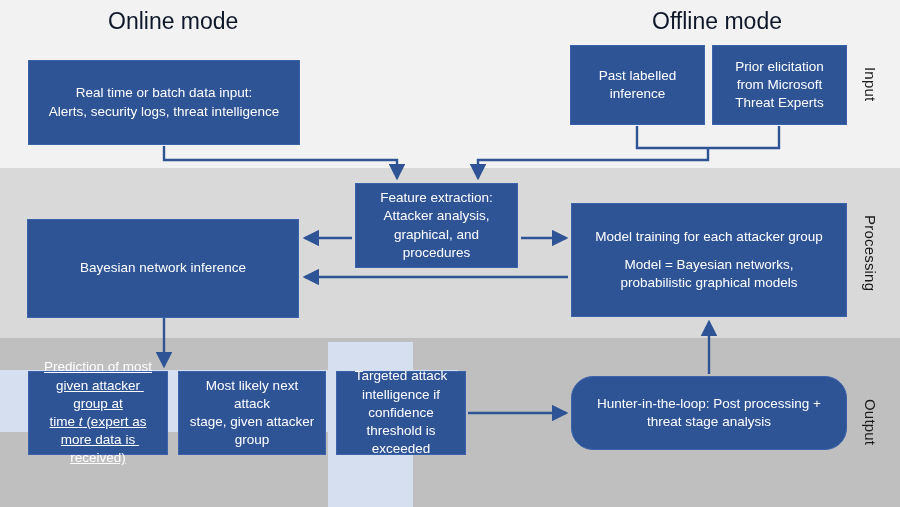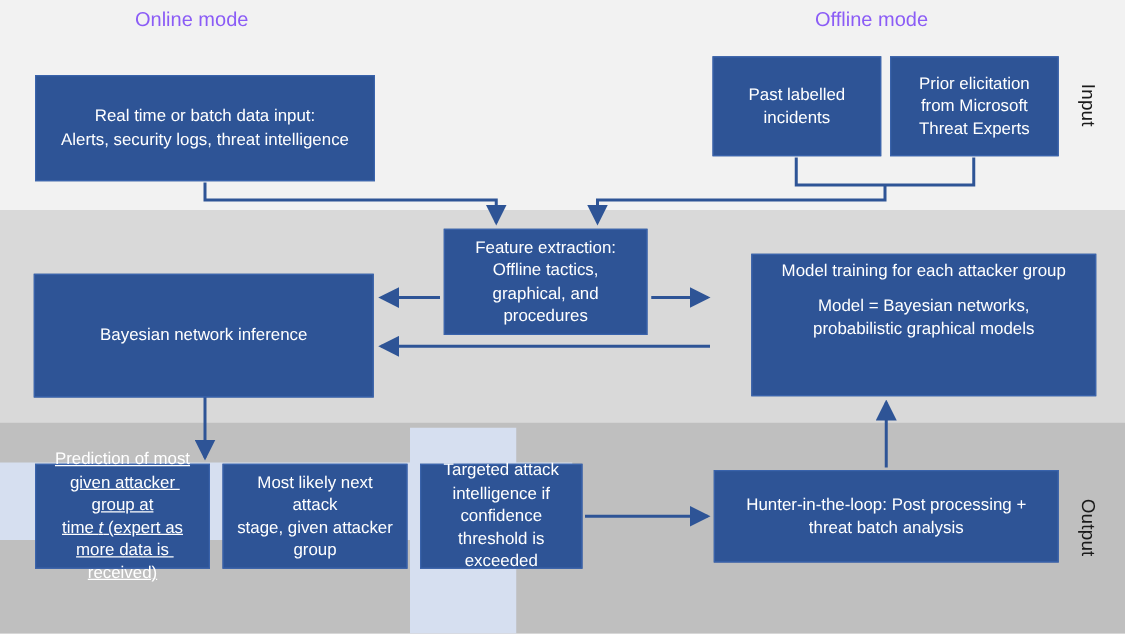--- a/index.html
+++ b/index.html
@@ -37,22 +37,22 @@
     text-orientation:mixed;
     white-space:nowrap;
   }
   .lbl-input{top:0;height:168px;}
   .lbl-processing{top:168px;height:170px;}
   .lbl-output{top:338px;height:169px;}
 
   
   .mode-title{
     position:absolute;
-    color:#8b5cf6;
-    font-size:16px;
+    color:#0f172a;
+    font-size:23px;
     font-weight:400;
     white-space:nowrap;
   }
   #title-online{left:108px;top:8px;}
   #title-offline{left:652px;top:8px;}
 
   
   .box{
     position:absolute;
     background:#2e5496;
@@ -71,26 +71,26 @@
   .box .lines div{white-space:pre-wrap;}
   .box .sub{margin-top:10px;}
   em{font-style:italic;}
 
   
   #box-realtime    {left:28px;  top:60px;  width:272px; height:85px;}
   #box-past        {left:570px; top:45px;  width:135px; height:80px;justify-content:center;}
   #box-prior       {left:712px; top:45px;  width:135px; height:80px;}
   #box-feature     {left:355px; top:183px; width:163px; height:85px;}
   #box-bayesian    {left:27px;  top:219px; width:272px; height:99px;}
-  #box-training    {left:601px; top:203px; width:276px; height:114px;
-                    flex-direction:column;justify-content:flex-start;}
+  #box-training    {left:571px; top:203px; width:276px; height:114px;
+                    flex-direction:column;justify-content:center;}
   #box-pred        {left:28px;  top:371px; width:140px; height:84px;text-decoration:underline;}
   #box-nextstage   {left:178px; top:371px; width:148px; height:84px;}
   #box-notify      {left:336px; top:371px; width:130px; height:84px;}
-  #box-hunter      {left:571px; top:376px; width:276px; height:74px;}
+  #box-hunter      {left:571px; top:376px; width:276px; height:74px;border-radius:22px;}
 
   
   #flow-arrow{
     position:absolute;
     left:-2px; top:342px;
     width:460px; height:165px;
     pointer-events:none;
   }
 
   
@@ -158,36 +158,36 @@
   <div class="box" id="box-realtime">
     <div class="lines">
       <div>Real time or batch data input:</div>
       <div>Alerts, security logs, threat intelligence</div>
     </div>
   </div>
 
   <div class="box" id="box-past">
     <div class="lines">
       <div>Past labelled</div>
-      <div>incidents</div>
+      <div>inference</div>
     </div>
   </div>
 
   <div class="box" id="box-prior">
     <div class="lines">
       <div>Prior elicitation</div>
       <div>from Microsoft</div>
       <div>Threat Experts</div>
     </div>
   </div>
 
   <div class="box" id="box-feature">
     <div class="lines">
       <div>Feature extraction:</div>
-      <div>Offline tactics,</div>
+      <div>Attacker analysis,</div>
       <div>graphical, and</div>
       <div>procedures</div>
     </div>
   </div>
 
   <div class="box" id="box-bayesian">
     <div class="lines">
       <div>Bayesian network inference</div>
     </div>
   </div>
@@ -224,17 +224,17 @@
       <div>Targeted attack</div>
       <div>intelligence if</div>
       <div>confidence threshold is</div>
       <div>exceeded</div>
     </div>
   </div>
 
   <div class="box" id="box-hunter">
     <div class="lines">
       <div>Hunter-in-the-loop: Post processing +</div>
-      <div>threat batch analysis</div>
+      <div>threat stage analysis</div>
     </div>
   </div>
 
 </div>
 
 </body></html>

